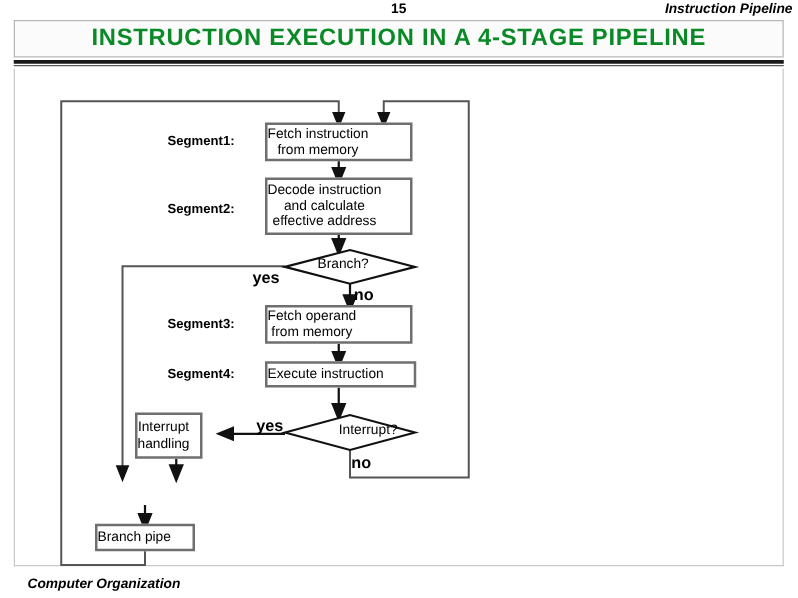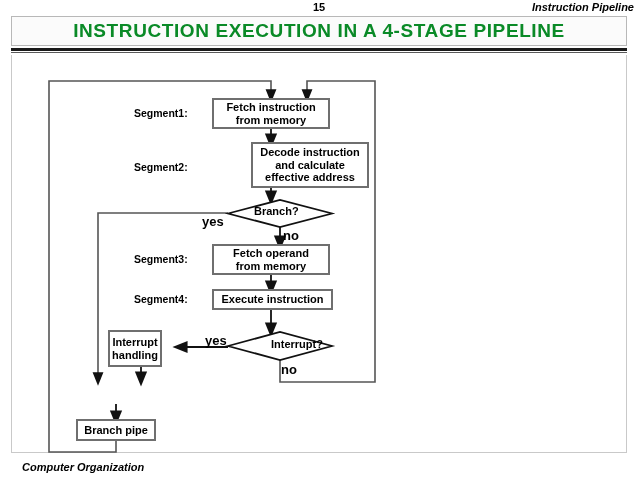--- a/index.html
+++ b/index.html
@@ -49,42 +49,42 @@
   .footer-text {
     position: absolute; left: 22px; top: 461px;
     font-size: 11px; font-weight: bold; font-style: italic; color: #000;
   }
 
   
   .node {
     position: absolute;
     border: 2px solid #6f6f6f;
     background: #ffffff;
-    display: flex; align-items: center; justify-content: center;
+    display: flex; align-items: center; justify-content: flex-start;
     text-align: center;
-    font-size: 11px; font-weight: bold; color: #000;
+    font-size: 11px; font-weight: normal; color: #000;
     line-height: 1.18;
   }
   .seg-label {
     position: absolute;
     font-size: 10.5px; font-weight: bold; color: #000;
     white-space: nowrap;
   }
   .edge-label {
     position: absolute;
     font-size: 13px; font-weight: bold; color: #000;
     white-space: nowrap;
   }
   svg.wires {
     position: absolute; left: 0; top: 0; width: 638px; height: 478px;
     pointer-events: none;
   }
   .diamond-text {
     position: absolute;
-    font-size: 11px; font-weight: bold; color: #000;
+    font-size: 11px; font-weight: normal; color: #000;
     white-space: nowrap;
   }
 </style>
 </head>
 <body>
 
 <div id="slide">
 
   <div class="page-number">15</div>
   <div class="header-right">Instruction Pipeline</div>
@@ -141,21 +141,21 @@
   <div class="seg-label" style="left:134px; top:253px;">Segment3:</div>
   <div class="seg-label" style="left:134px; top:293px;">Segment4:</div>
 
   <div class="node" style="left:212px; top:98px; width:118px; height:31px;">
     <div>
       <div>Fetch instruction</div>
       <div>from memory</div>
     </div>
   </div>
 
-  <div class="node" style="left:212px; top:142px; width:118px; height:46px;margin-left:39px;">
+  <div class="node" style="left:212px; top:142px; width:118px; height:46px;">
     <div>
       <div>Decode instruction</div>
       <div>and calculate</div>
       <div>effective address</div>
     </div>
   </div>
 
   <div class="diamond-text" style="left:254px; top:205px;">Branch?</div>
 
   <div class="node" style="left:212px; top:244px; width:118px; height:31px;">

